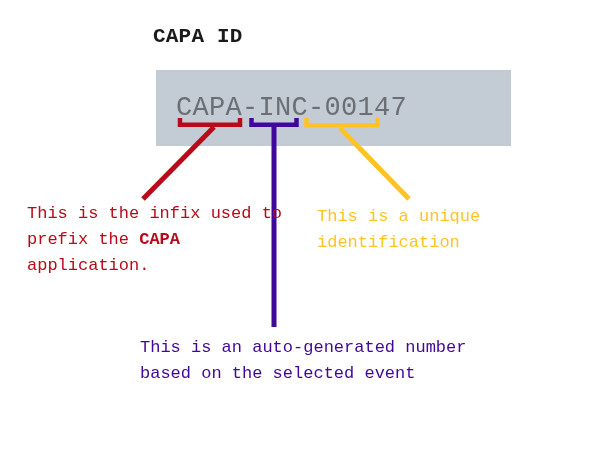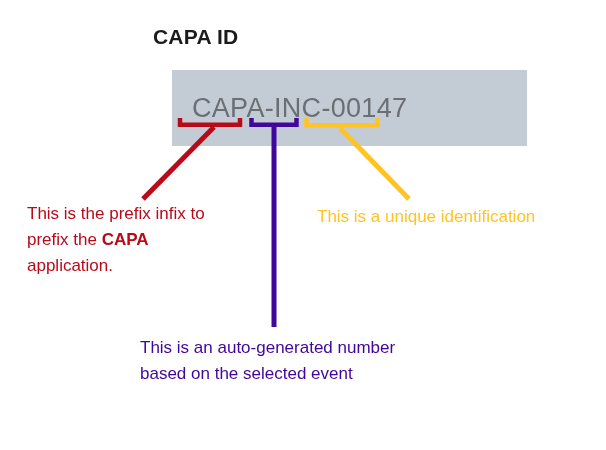--- a/index.html
+++ b/index.html
@@ -5,36 +5,36 @@
   html, body {
     margin: 0;
     padding: 0;
     background: #ffffff;
   }
   .canvas {
     position: relative;
     width: 606px;
     height: 450px;
     background: #ffffff;
-    font-family: Liberation Sans, sans-serif;
+    font-family: Liberation Mono, monospace;
     overflow: hidden;
   }
   .title {
     position: absolute;
     left: 153px;
     top: 25px;
     margin: 0;
     font-size: 21px;
     line-height: 23px;
     font-weight: 700;
     letter-spacing: 0.2px;
   }
   .id-box {
     position: absolute;
-    left: 172px;
+    left: 156px;
     top: 70px;
     width: 355px;
     height: 76px;
   }
   .id-text {
     position: absolute;
     left: 20px;
     top: 25px;
     font-size: 27px;
     line-height: 27px;
@@ -77,21 +77,21 @@
     <line x1="214" y1="127" x2="143" y2="199" stroke-width="5" stroke="#b90a19"></line>
 
     <polyline points="251.5,118 251.5,124.8 296.5,124.8 296.5,118" fill="none" stroke-width="4.5" stroke="#41069a"></polyline>
     <line x1="274" y1="125" x2="274" y2="327" stroke-width="5" stroke="#41069a"></line>
 
     <polyline points="306.5,118 306.5,125.3 377.5,125.3 377.5,118" fill="none" stroke-width="4.5" stroke="#ffc423"></polyline>
     <line x1="340" y1="128" x2="409" y2="199" stroke-width="5" stroke="#ffc423"></line>
   </svg>
 
   <div class="note note-prefix" style="color: rgb(185, 10, 25);">
-    <div>This is the prefix infix to</div>
+    <div>This is the infix used to</div>
     <div><span>prefix the </span><strong>CAPA</strong></div>
     <div>application.</div>
   </div>
 
   <div class="note note-suffix" style="color: rgb(255, 196, 35);">
     <div>This is a unique identification</div>
   </div>
 
   <div class="note note-infix" style="color: rgb(65, 6, 154);">
     <div>This is an auto-generated number</div>

